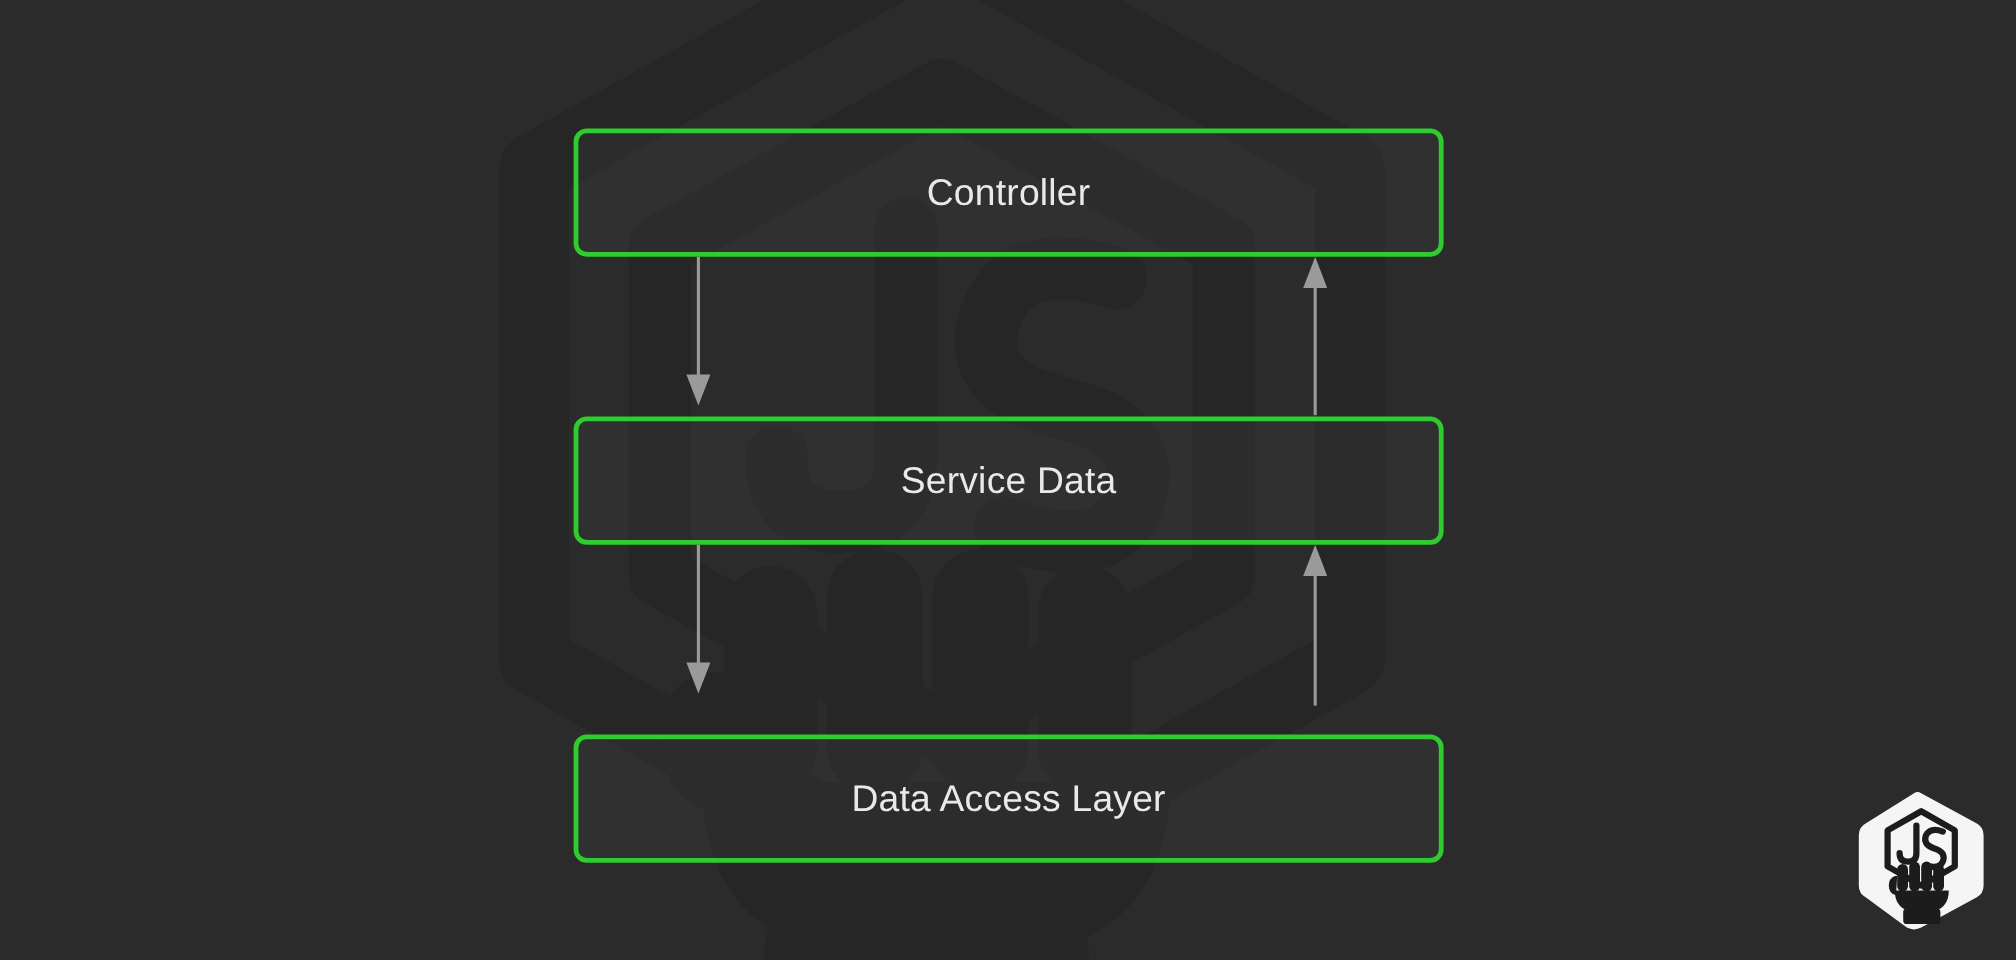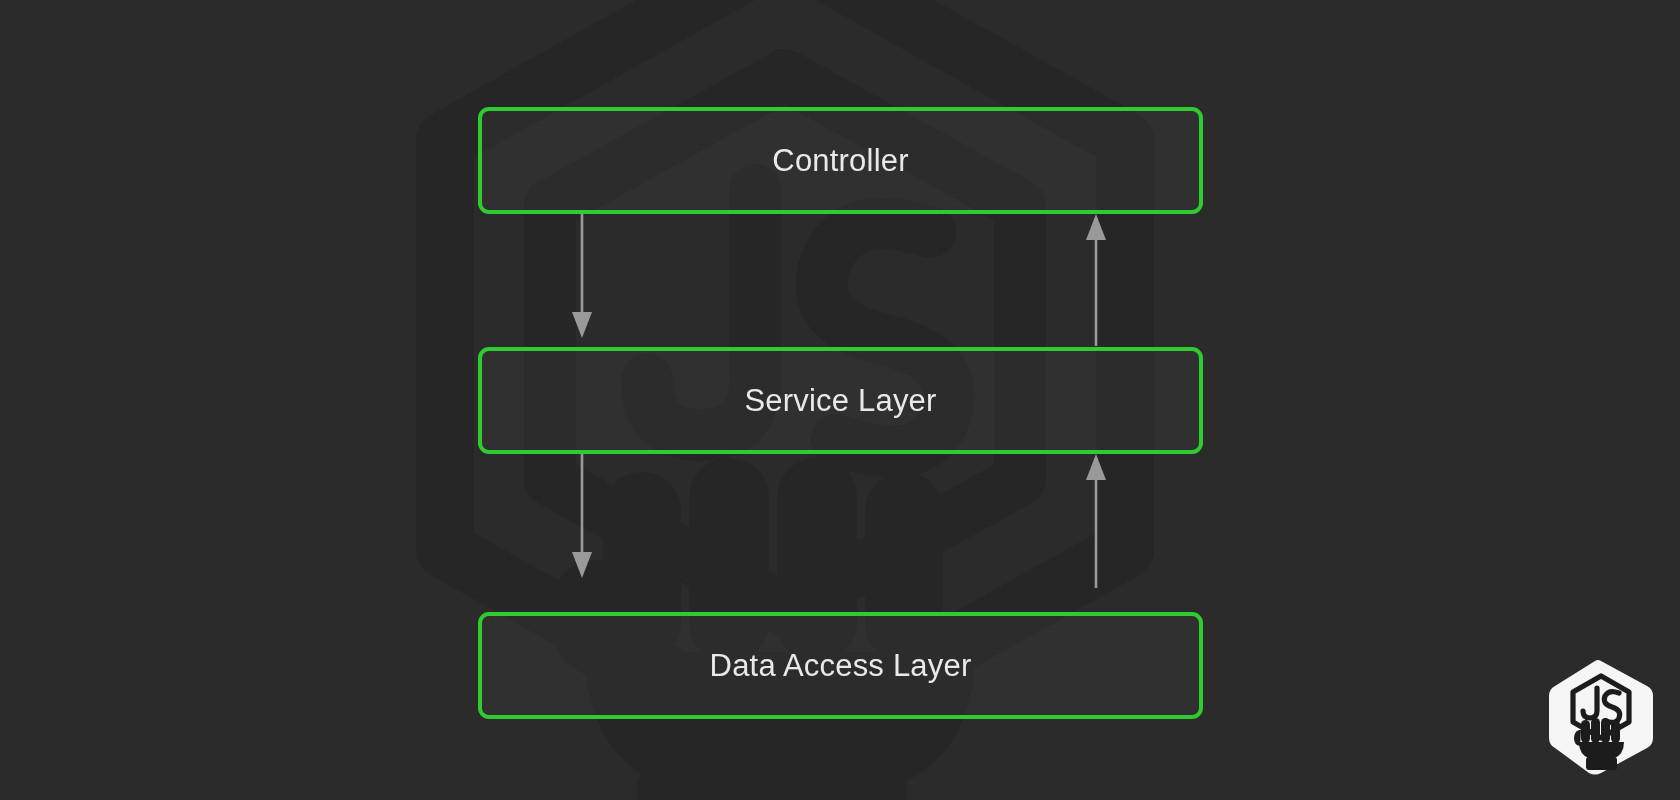--- a/index.html
+++ b/index.html
@@ -111,21 +111,21 @@
         <rect x="352" y="902" width="270" height="120" rx="26"></rect>
       </g>
     </svg>
   </div>
 
   <div class="node" id="node-controller">
     <span class="node-label">Controller</span>
   </div>
 
   <div class="node" id="node-service">
-    <span class="node-label">Service Layer</span>
+    <span class="node-label">Service Data</span>
   </div>
 
   <div class="node" id="node-data-access">
     <span class="node-label">Data Access Layer</span>
   </div>
 
   <div id="arrows">
     <svg viewBox="0 0 1680 800" xmlns="http://www.w3.org/2000/svg" aria-hidden="true">
       <defs>
         <marker id="head-down" viewBox="0 0 12 12" refX="6" refY="10" markerWidth="12" markerHeight="12" orient="auto-start-reverse">

